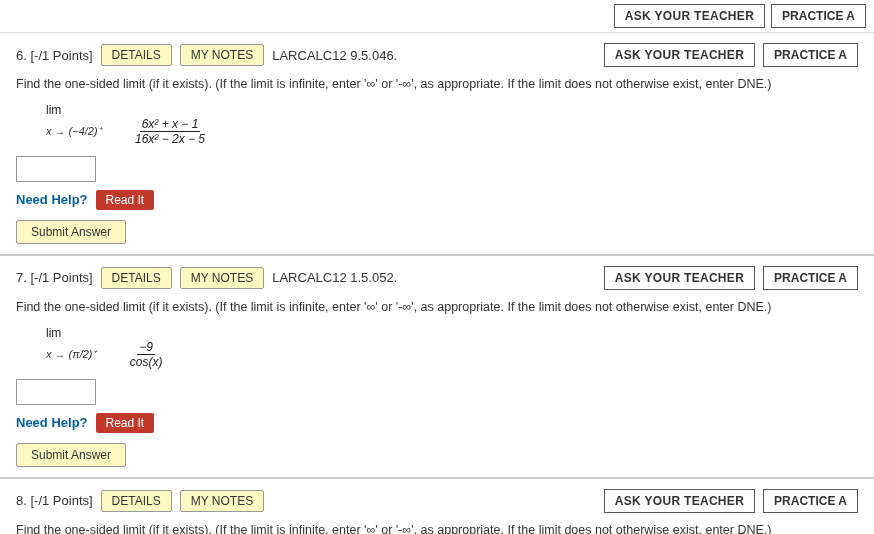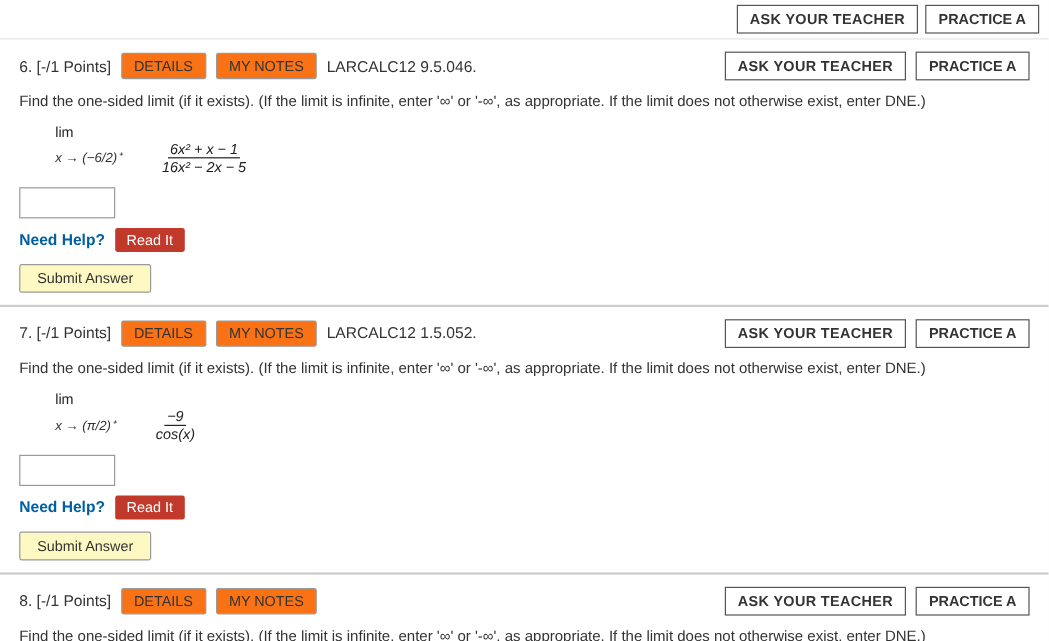--- a/index.html
+++ b/index.html
@@ -56,21 +56,21 @@
       gap: 8px;
       margin-bottom: 8px;
     }
     .problem-number {
       font-size: 13px;
       color: #333;
       font-weight: normal;
     }
     .btn-details, .btn-my-notes {
       border: 1px solid #999;
-      background: #f97316;
+      background: #fef9c3;
       padding: 3px 10px;
       font-size: 12px;
       cursor: pointer;
       border-radius: 2px;
       color: #333;
     }
     .problem-code {
       font-size: 13px;
       color: #333;
     }
@@ -188,21 +188,21 @@
       <button class="btn-details">DETAILS</button>
       <button class="btn-my-notes">MY NOTES</button>
       <span class="problem-code">LARCALC12 9.5.046.</span>
       <button class="btn-ask-teacher-inline">ASK YOUR TEACHER</button>
       <button class="btn-practice-inline">PRACTICE A</button>
     </div>
     <div class="problem-instruction">Find the one-sided limit (if it exists). (If the limit is infinite, enter '∞' or '-∞', as appropriate. If the limit does not otherwise exist, enter DNE.)</div>
     <div class="math-expression">
       <span style="font-size:12px; font-style:normal;">lim</span>
       <br>
-      <span style="font-size:11px; color:#333;">x → (−6/2)⁺</span>
+      <span style="font-size:11px; color:#333;">x → (−4/2)⁺</span>
       <span style="margin-left:8px;">
         <span class="math-frac">
           <span class="numerator">6x² + x − 1</span>
           <span class="denominator">16x² − 2x − 5</span>
         </span>
       </span>
     </div>
     <div>
       <input class="answer-input" type="text" value="" style="">
     </div>

